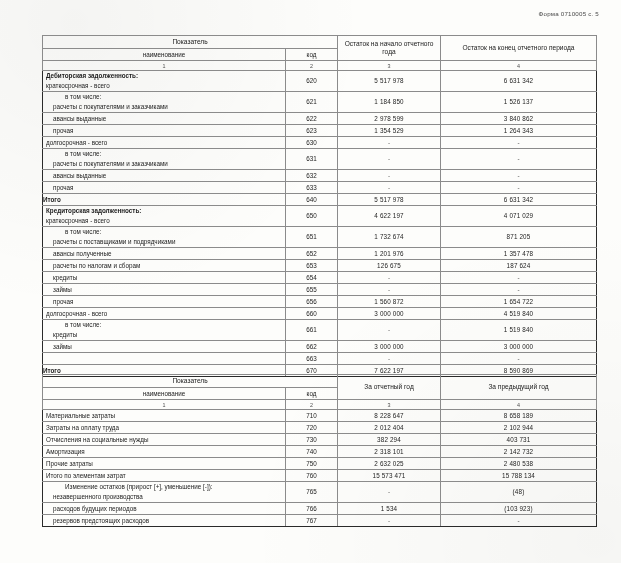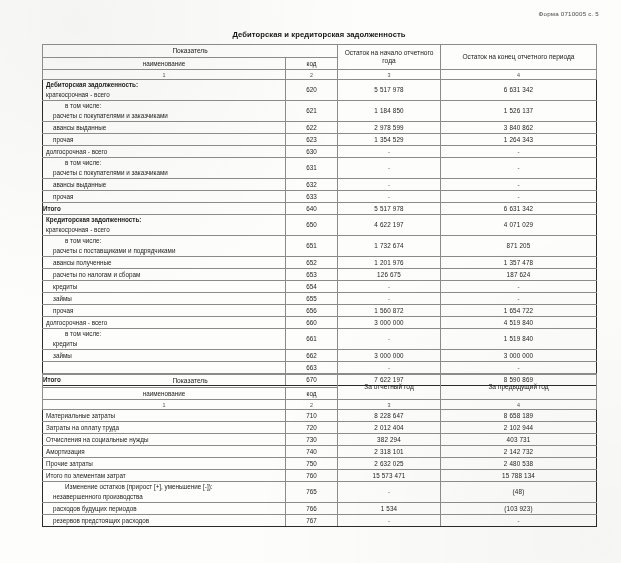--- a/index.html
+++ b/index.html
@@ -97,21 +97,20 @@
   .dash { color: #555; }
 </style>
 </head>
 <body>
 
 <div class="page">
 
   <div class="form-no">Форма 0710005 с. 5</div>
 
   <div class="tbl-wrap" id="table-receivables-wrap">
-    <div class="caption">Дебиторская и кредиторская задолженность</div>
     <table style="margin-top:5px">
       <colgroup>
         <col class="c-name">
           <col class="c-code">
           <col class="c-v1">
           <col class="c-v2">
       </colgroup>
       <tbody>
         <tr>
           <td class="hd" colspan="2">Показатель</td>

